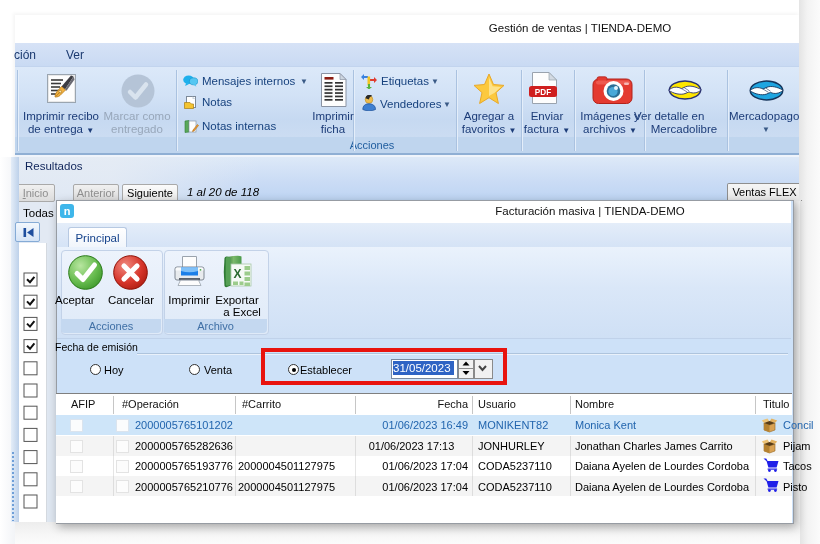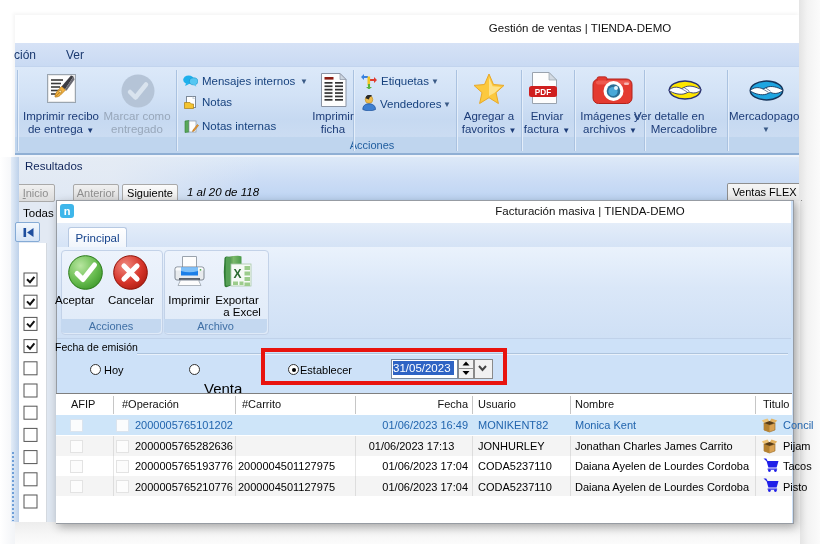--- a/index.html
+++ b/index.html
@@ -300,21 +300,21 @@
   <div class="abs txt" style="left:158px;top:294px;width:62px;text-align:center;font-size:11.5px;color:#000;">Imprimir</div>
   <div class="abs txt" style="left:206px;top:294px;width:62px;text-align:center;font-size:11.5px;color:#000;">Exportar</div>
   <div class="abs txt" style="left:211px;top:306px;width:62px;text-align:center;font-size:11.5px;color:#000;">a Excel</div>
 
   <div class="abs txt" style="left:55px;top:341px;font-size:10.5px;color:#000;">Fecha de emisión</div>
   <div class="abs" style="left:137px;top:353px;width:651px;height:1px;background:#aec4dd;box-shadow:0 1px 0 #e9f1fb;"></div>
 
   <div class="abs" style="left:90px;top:364px;width:11px;height:11px;background:#fff;border:1px solid #333;border-radius:50%;box-sizing:border-box;"></div>
   <div class="abs txt" style="left:104px;top:364px;font-size:11px;color:#000;">Hoy</div>
   <div class="abs" style="left:189px;top:364px;width:11px;height:11px;background:#fff;border:1px solid #333;border-radius:50%;box-sizing:border-box;"></div>
-  <div class="abs txt" style="left:204px;top:364px;font-size:15px;color:#000;margin-top:16px;">Venta</div>
+  <div class="abs txt" style="left:204px;top:364px;font-size:11px;color:#000;">Venta</div>
   <div class="abs" style="left:288px;top:364px;width:11px;height:11px;background:#fff;border:1px solid #333;border-radius:50%;box-sizing:border-box;"></div>
   <div class="abs" style="left:291.5px;top:367.5px;width:4px;height:4px;background:#000;border-radius:50%;"></div>
   <div class="abs txt" style="left:300px;top:364px;font-size:11px;color:#000;">Establecer</div>
 
   <div class="abs" style="left:391px;top:359px;width:65px;height:18px;background:#fff;border:1px solid #7a8aa0;"></div>
   <div class="abs txt" style="left:393px;top:361px;width:61px;height:14px;background:#2e63c4;color:#fff;font-size:11.5px;line-height:14px;">31/05/2023</div>
   <div class="abs" style="left:458px;top:359px;width:14px;height:9px;background:#f1f1f1;border:1px solid #8a8a8a;"></div>
   <div class="abs" style="left:458px;top:368px;width:14px;height:9px;background:#f1f1f1;border:1px solid #8a8a8a;"></div>
   <svg class="abs" style="left:458px;top:359px;" width="16" height="19" viewBox="0 0 16 19">
     <path d="M8 2.5 L11.5 6.5 L4.5 6.5 Z" fill="#000"></path>

